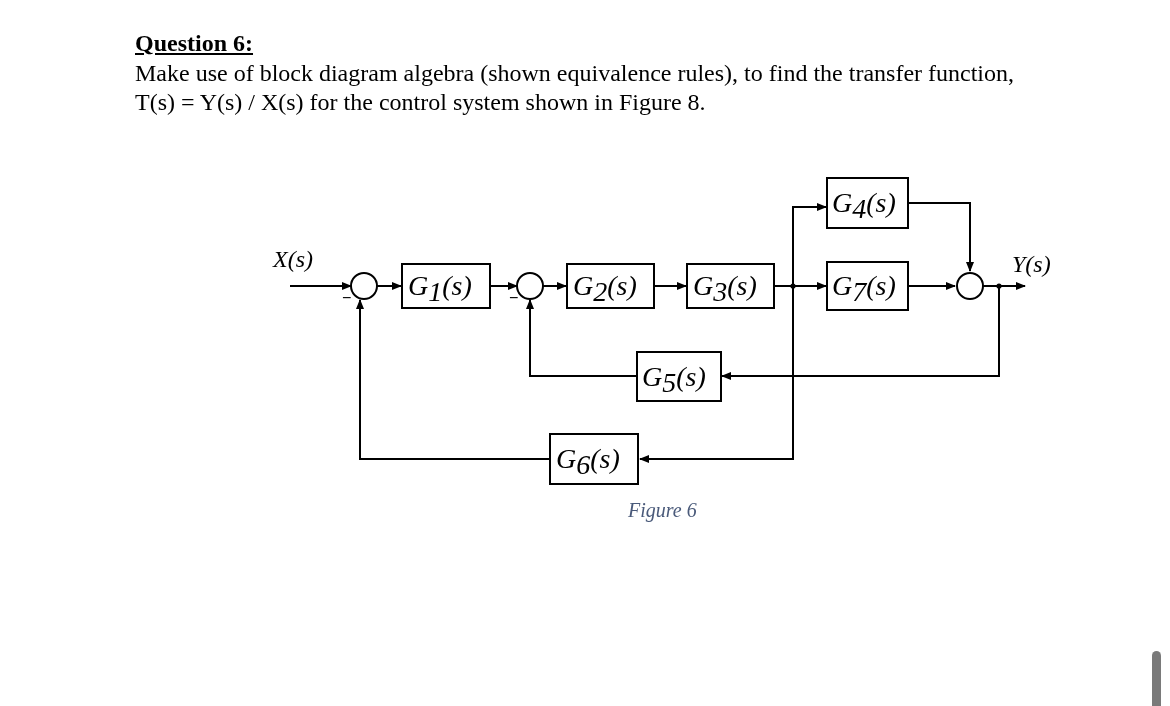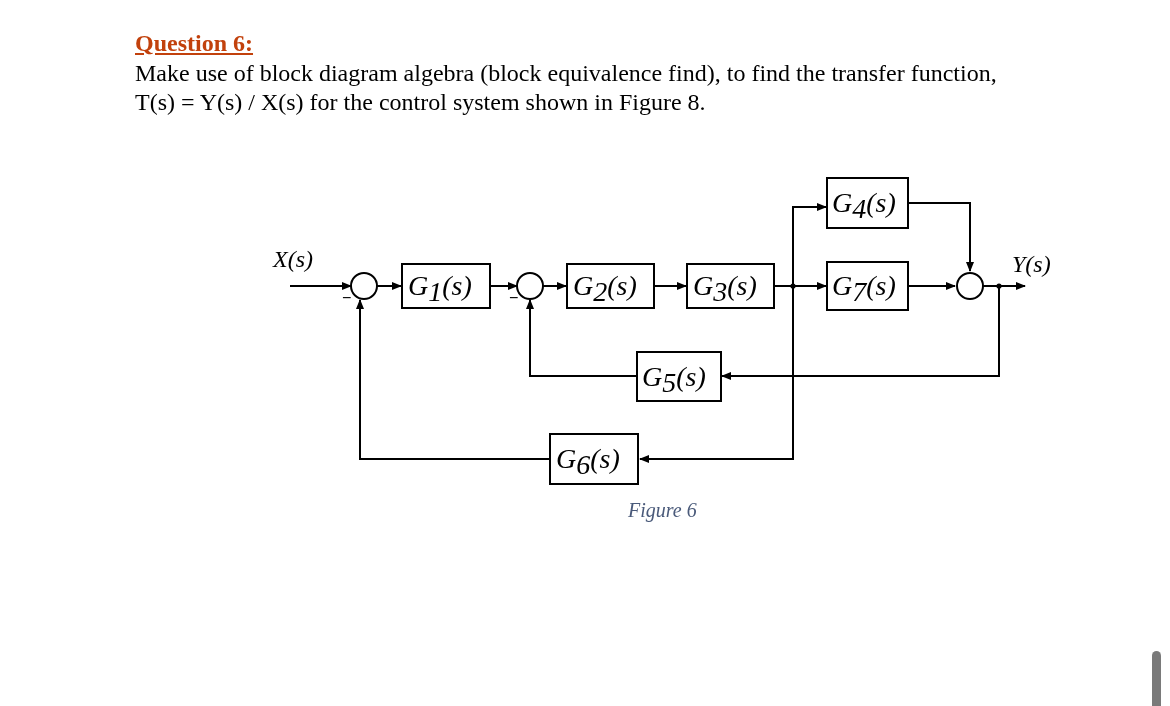--- a/index.html
+++ b/index.html
@@ -1,20 +1,20 @@
 <!DOCTYPE html>
 <html><head>
 <meta charset="utf-8">
 <style>
   html, body { margin: 0; padding: 0; background: #ffffff; }
   body { width: 1170px; height: 706px; position: relative; overflow: hidden; }
   .q-title {
     position: absolute; left: 135px; top: 28px;
     font-family: "Liberation Serif", serif; font-size: 24px; font-weight: bold;
-    text-decoration: underline; color: #c2410c; line-height: 30px;
+    text-decoration: underline; color: #000000; line-height: 30px;
   }
   .q-body {
     position: absolute; left: 135px; top: 59px; width: 1000px;
     font-family: "Liberation Serif", serif; font-size: 24px; color: #000; line-height: 29px;
   }
   .q-body div { white-space: nowrap; }
   svg#diagram { position: absolute; left: 0; top: 0; }
   svg text.blk { font-family: "Liberation Serif", serif; font-style: italic; font-size: 28px; fill: #000; }
   svg text.sig { font-family: "Liberation Serif", serif; font-style: italic; font-size: 24px; fill: #000; }
   svg text.minus { font-family: "Liberation Sans", sans-serif; font-size: 16px; fill: #000; }
@@ -22,21 +22,21 @@
   .scrollbar {
     position: absolute; left: 1152px; top: 651px; width: 9px; height: 60px;
     background: #7a7a7a; border-radius: 5px 5px 0 0;
   }
 </style>
 </head>
 <body>
 
 <div class="q-title">Question 6:</div>
 <div class="q-body">
-  <div>Make use of block diagram algebra (block equivalence find), to find the transfer function,</div>
+  <div>Make use of block diagram algebra (shown equivalence rules), to find the transfer function,</div>
   <div>T(s) = Y(s) / X(s) for the control system shown in Figure 8.</div>
 </div>
 
 <svg id="diagram" width="1170" height="706">
   <defs>
     <marker id="arr" markerWidth="10" markerHeight="8" refX="9" refY="4" orient="auto" markerUnits="userSpaceOnUse">
       <path d="M0,0 L10,4 L0,8 Z" fill="#000"></path>
     </marker>
   </defs>
 

